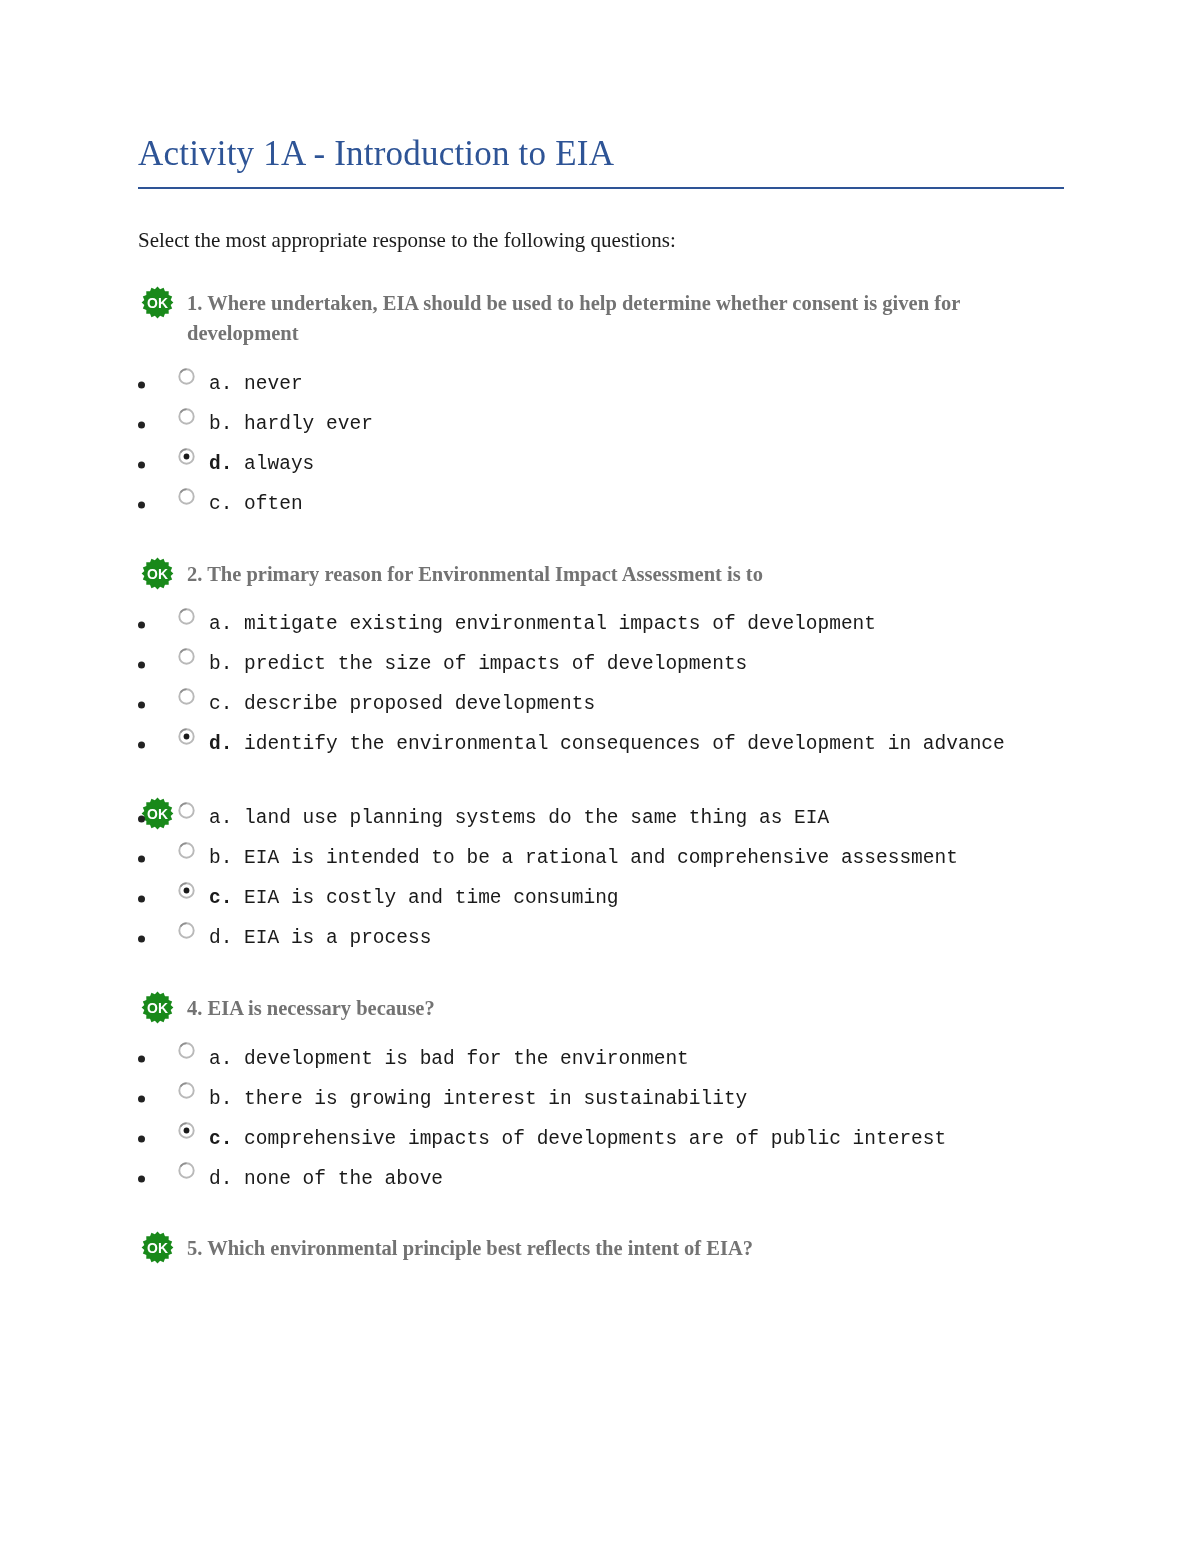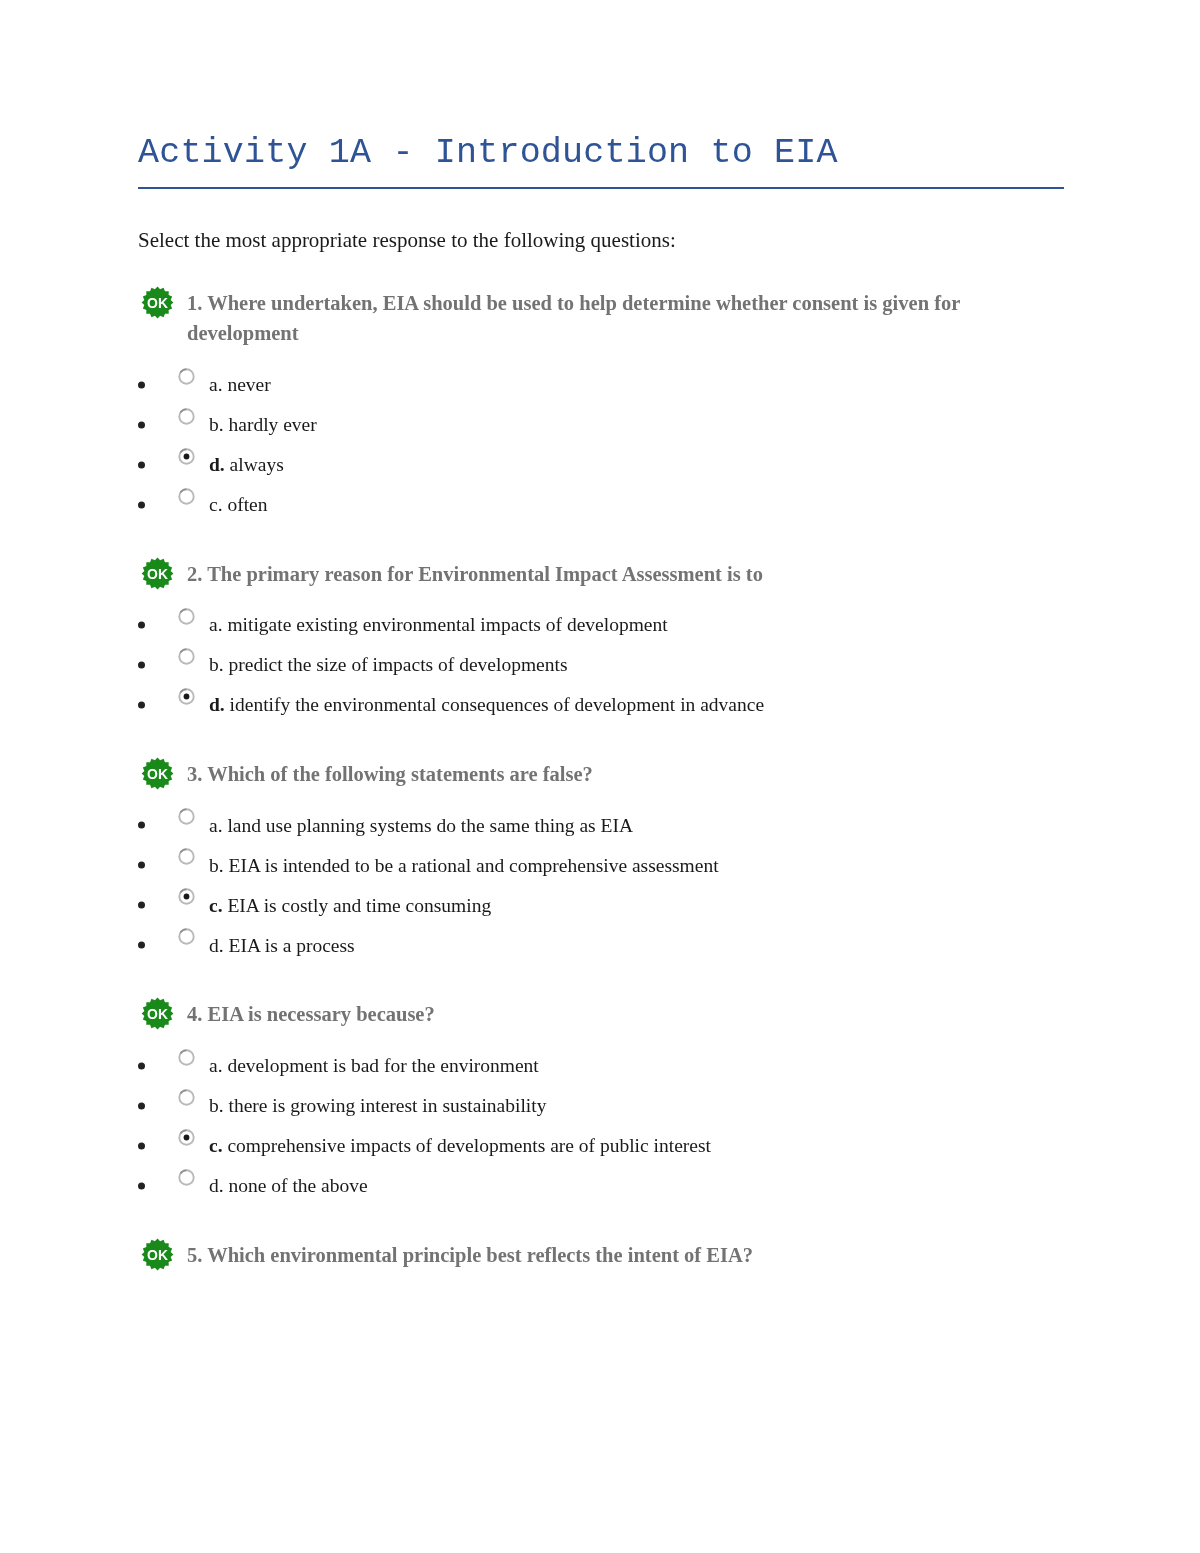--- a/index.html
+++ b/index.html
@@ -19,21 +19,21 @@
     position: absolute;
     left: 138px;
     top: 0;
     width: 926px;
   }
 
   
   .doc-title {
     margin: 0;
     padding-top: 132px;
-    font-family: Liberation Mono, monospace;
+    font-family: Liberation Serif, serif;
     font-size: 35px;
     font-weight: 400;
     letter-spacing: 0.2px;
     color: #2E5496;
     line-height: 1.25;
     white-space: nowrap;
   }
   .title-rule {
     margin-top: 11px;
     width: 926px;
@@ -104,20 +104,21 @@
     margin-top: -17px;       
     width: 17px;
     height: 17px;
     display: block;
   }
   .opt-label {
     font-size: 19.5px;
     line-height: 1.3;
     color: #1a1a1a;
     white-space: nowrap;
+    font-family: Liberation Mono, monospace;
   }
   .opt-label .letter { font-weight: normal; }
   .option.selected .opt-label .letter { font-weight: bold; }
 
   
   .options { margin-top: 16px; }
 </style>
 </head>
 <body>
 
@@ -185,36 +186,44 @@
             <span class="opt-label"><span class="letter">a.</span> <span>mitigate existing environmental impacts of development</span></span>
           </li>
           <li class="option">
             <span class="opt-bullet"></span>
             <span class="radio"><svg viewBox="0 0 17 17" width="17" height="17" aria-hidden="true">
                 <circle cx="8.5" cy="8.5" r="7.2" fill="#ffffff" stroke="#b9b9b9" stroke-width="1.9"></circle>
                 <path d="M2.4 4.6 A7.2 7.2 0 0 1 8.5 1.3" fill="none" stroke="#8f8f8f" stroke-width="1.6"></path>
               </svg></span>
             <span class="opt-label"><span class="letter">b.</span> <span>predict the size of impacts of developments</span></span>
           </li>
+          <li class="option">
+            <span class="opt-bullet"></span>
+            <span class="radio"><svg viewBox="0 0 17 17" width="17" height="17" aria-hidden="true">
+                <circle cx="8.5" cy="8.5" r="7.2" fill="#ffffff" stroke="#b9b9b9" stroke-width="1.9"></circle>
+                <path d="M2.4 4.6 A7.2 7.2 0 0 1 8.5 1.3" fill="none" stroke="#8f8f8f" stroke-width="1.6"></path>
+              </svg></span>
+            <span class="opt-label"><span class="letter">c.</span> <span>describe proposed developments</span></span>
+          </li>
           <li class="option selected">
             <span class="opt-bullet"></span>
             <span class="radio"><svg viewBox="0 0 17 17" width="17" height="17" aria-hidden="true">
                 <circle cx="8.5" cy="8.5" r="7.2" fill="#ffffff" stroke="#b9b9b9" stroke-width="1.9"></circle>
                 <path d="M2.4 4.6 A7.2 7.2 0 0 1 8.5 1.3" fill="none" stroke="#8f8f8f" stroke-width="1.6"></path>
                 <circle cx="8.5" cy="8.5" r="2.9" fill="#1a1a1a"></circle>
               </svg></span>
             <span class="opt-label"><span class="letter">d.</span> <span>identify the environmental consequences of development in advance</span></span>
           </li>
         </ul>
       </div>
       <div class="question">
         <div class="question-heading"><span class="ok-badge"><svg viewBox="0 0 32 32" width="33" height="33" aria-hidden="true">
               <polygon points="16.00,0.60 18.54,3.25 21.89,1.77 23.22,5.19 26.89,5.11 26.81,8.78 30.23,10.11 28.75,13.46 31.40,16.00 28.75,18.54 30.23,21.89 26.81,23.22 26.89,26.89 23.22,26.81 21.89,30.23 18.54,28.75 16.00,31.40 13.46,28.75 10.11,30.23 8.78,26.81 5.11,26.89 5.19,23.22 1.77,21.89 3.25,18.54 0.60,16.00 3.25,13.46 1.77,10.11 5.19,8.78 5.11,5.11 8.78,5.19 10.11,1.77 13.46,3.25" fill="#19891a"></polygon>
               <text x="16" y="21.2" text-anchor="middle" font-family="Liberation Sans, sans-serif" font-size="13.5" font-weight="bold" fill="#ffffff">OK</text>
-            </svg></span><span class="q-text">3. Which of the following statements are false?</span></div>
+            </svg></span></div>
         <ul class="options">
           <li class="option">
             <span class="opt-bullet"></span>
             <span class="radio"><svg viewBox="0 0 17 17" width="17" height="17" aria-hidden="true">
                 <circle cx="8.5" cy="8.5" r="7.2" fill="#ffffff" stroke="#b9b9b9" stroke-width="1.9"></circle>
                 <path d="M2.4 4.6 A7.2 7.2 0 0 1 8.5 1.3" fill="none" stroke="#8f8f8f" stroke-width="1.6"></path>
               </svg></span>
             <span class="opt-label"><span class="letter">a.</span> <span>land use planning systems do the same thing as EIA</span></span>
           </li>
           <li class="option">

